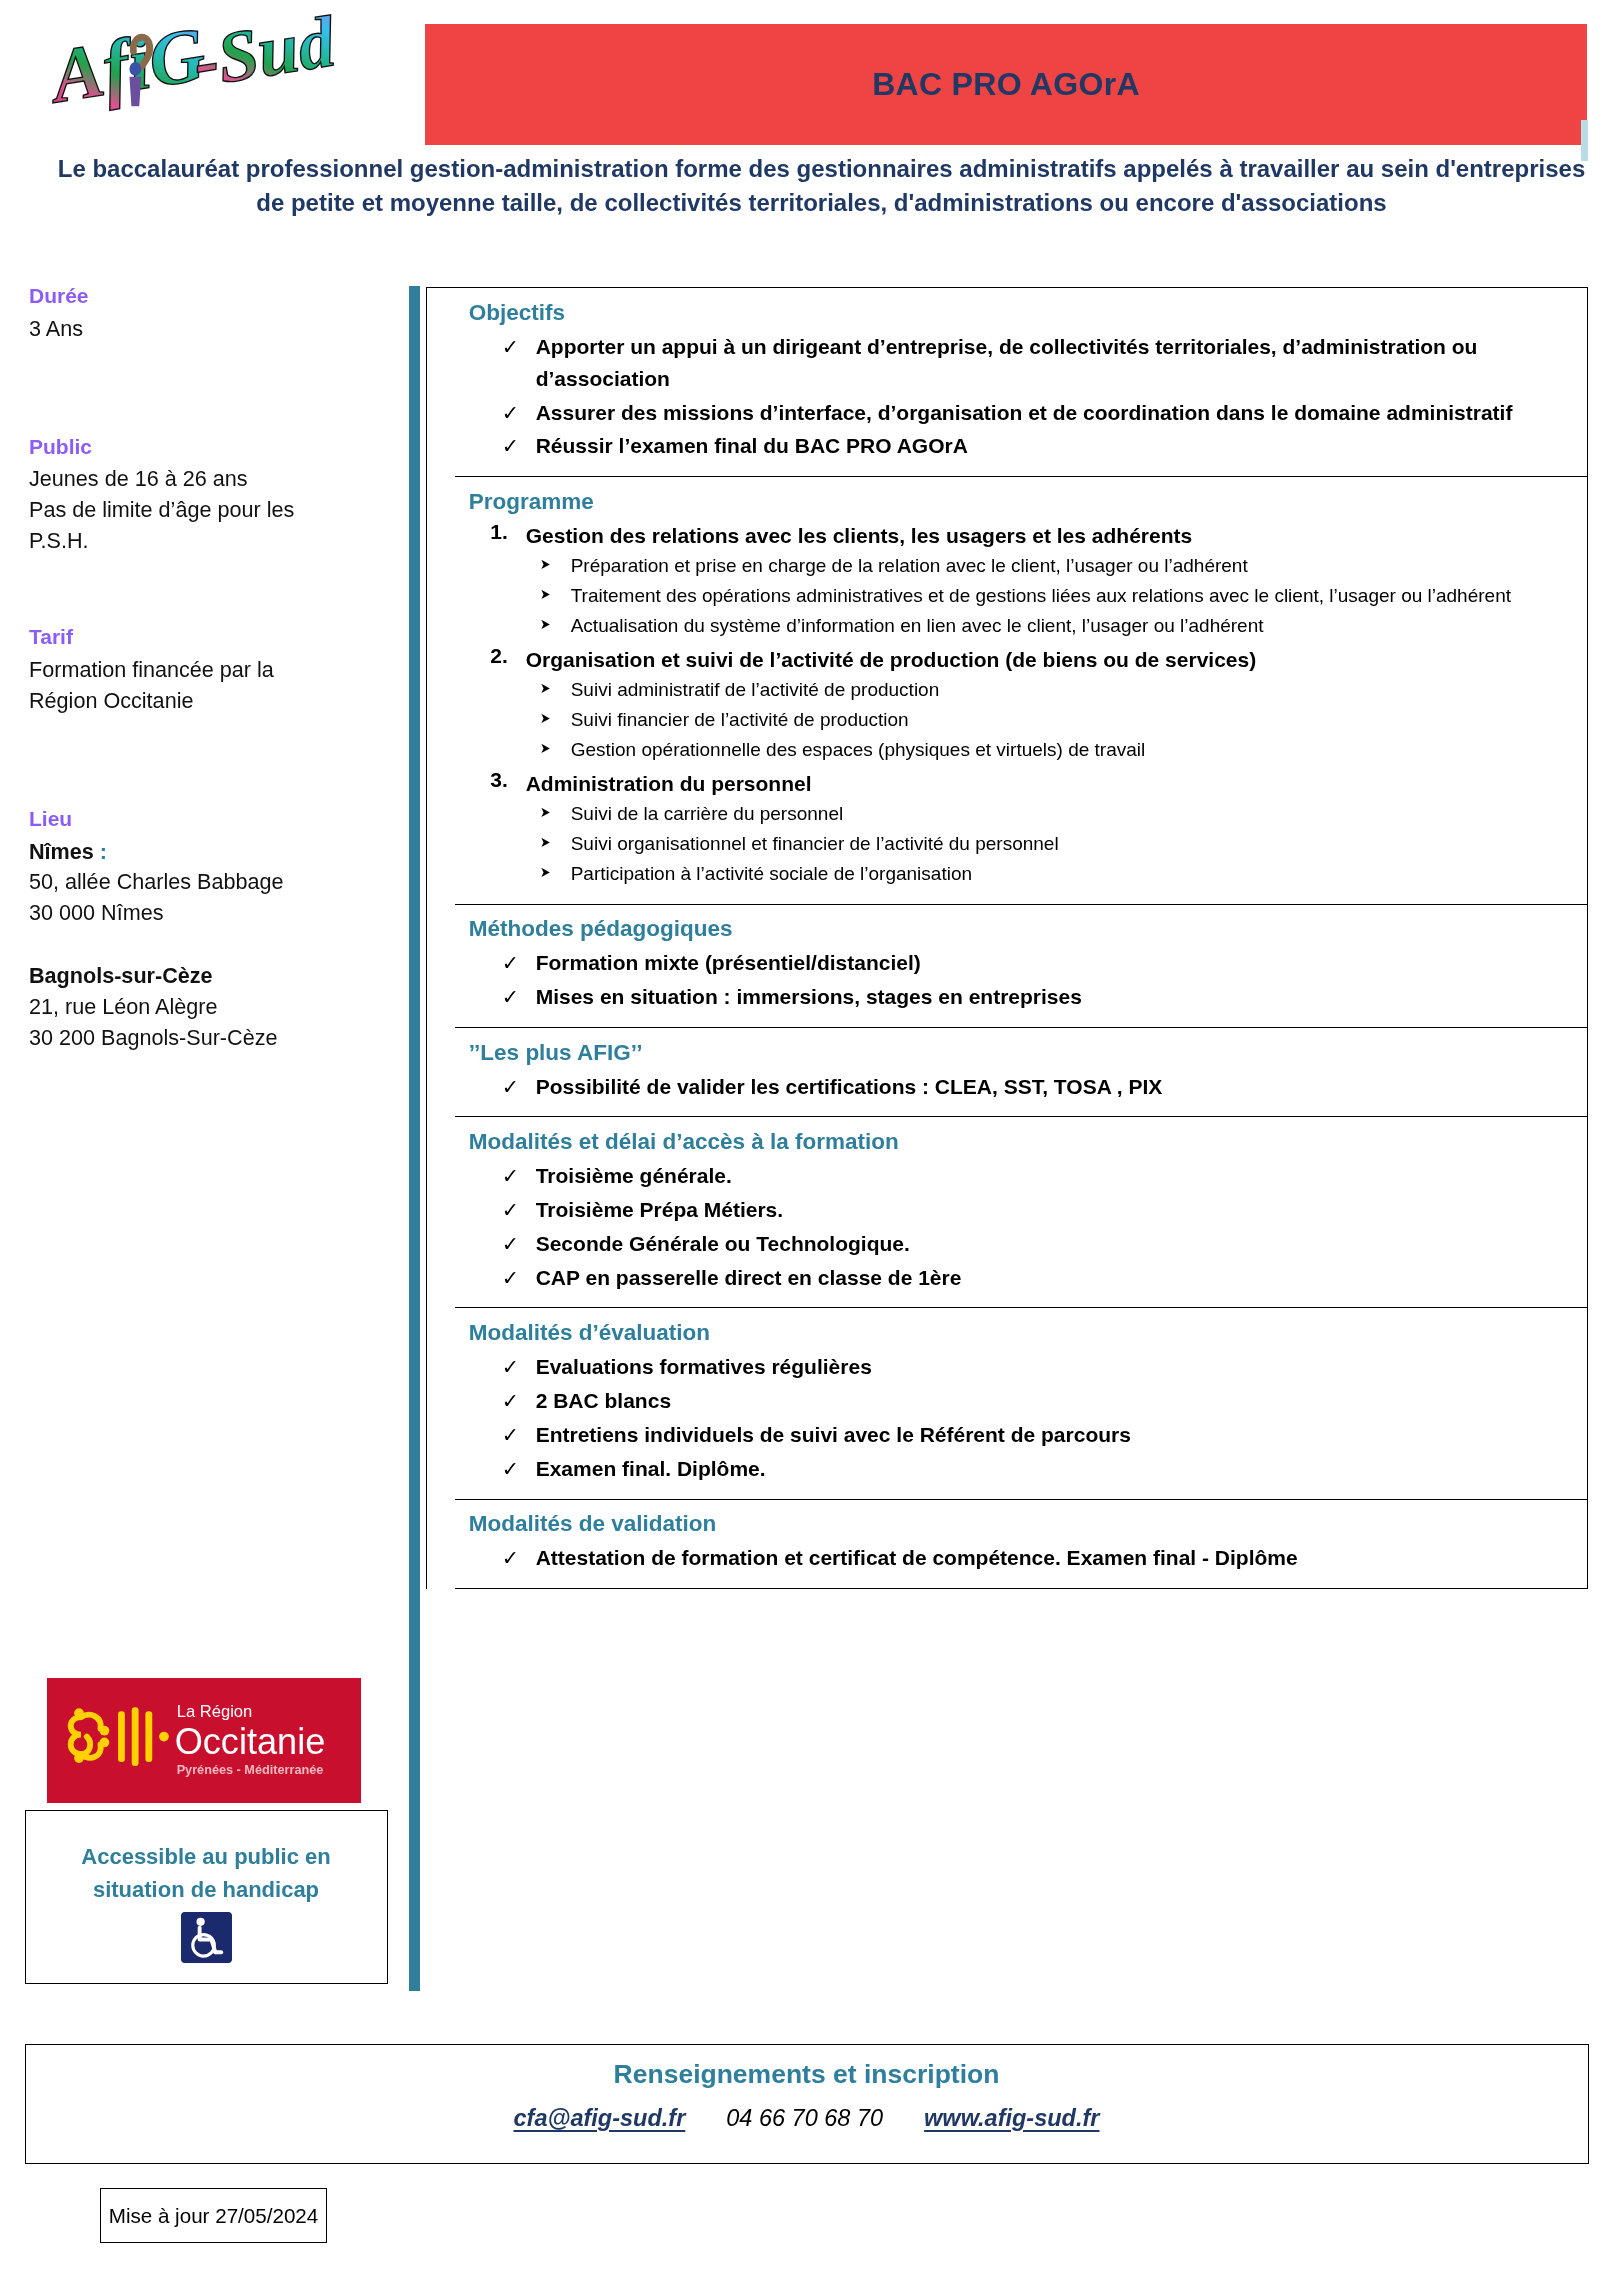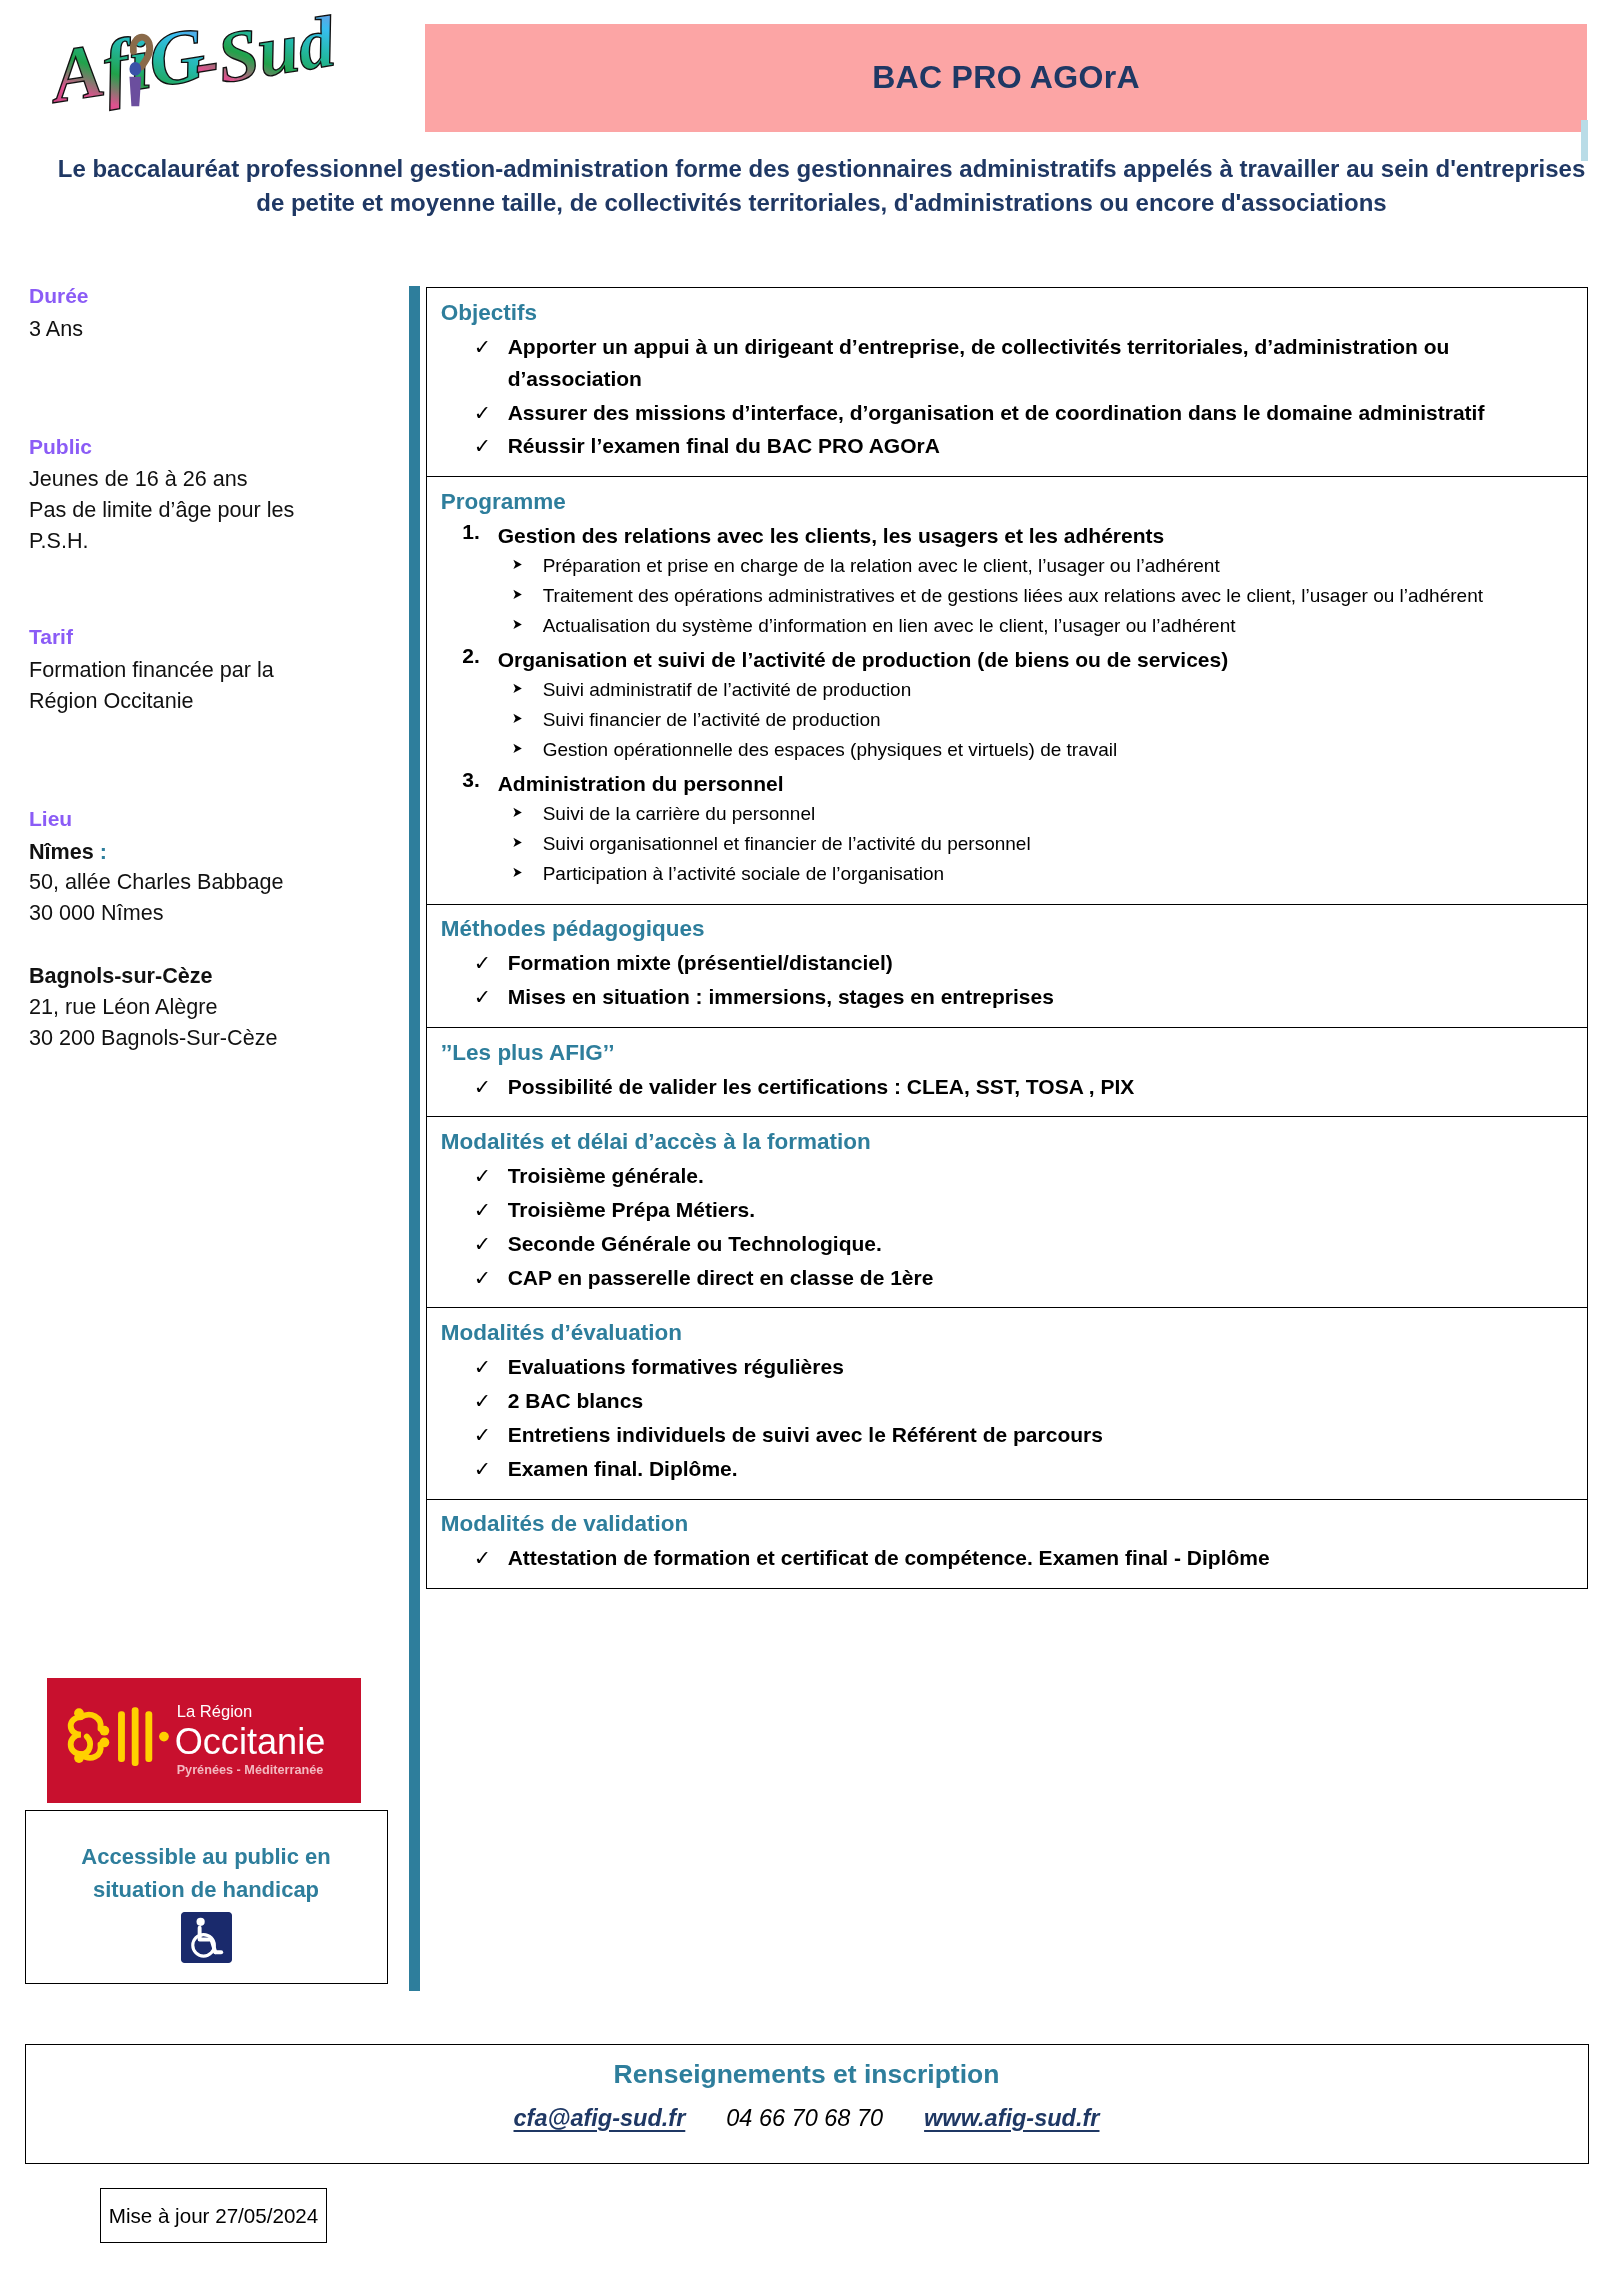--- a/index.html
+++ b/index.html
@@ -39,22 +39,22 @@
     width: 304px;
     height: 116px;
   }
   .logo-svg { display:block; width:100%; height:100%; }
 
   .title-box {
     position: absolute;
     left: 425px;
     top: 23.5px;
     width: 1162px;
-    height: 108px;
-    background: #fca5a5;
+    height: 121px;
+    background: #ef4444;
     display: flex;
     align-items: center;
     justify-content: center;
   }
   .title-box .title-text {
     font-size: 32px;
     font-weight: bold;
     color: #1F3864;
     letter-spacing: 0.3px;
     font-family: "Liberation Sans", sans-serif;
@@ -156,20 +156,21 @@
   }
   .main-panel {
     position: absolute;
     left: 426px;
     top: 287px;
     width: 1162px;
     border: 1.4px solid #000000;
     border-bottom: none;
     box-sizing: border-box;
     background: #ffffff;
+    padding-left: 28px;
   }
   .sec {
     border-bottom: 1.4px solid #000000;
     padding: 9.8px 13.7px 11.8px 13.7px;
     box-sizing: border-box;
   }
   .sec:last-child { border-bottom: 1.4px solid #000000; }
   .sec-head {
     color: #2E7E9C;
     font-weight: bold;

